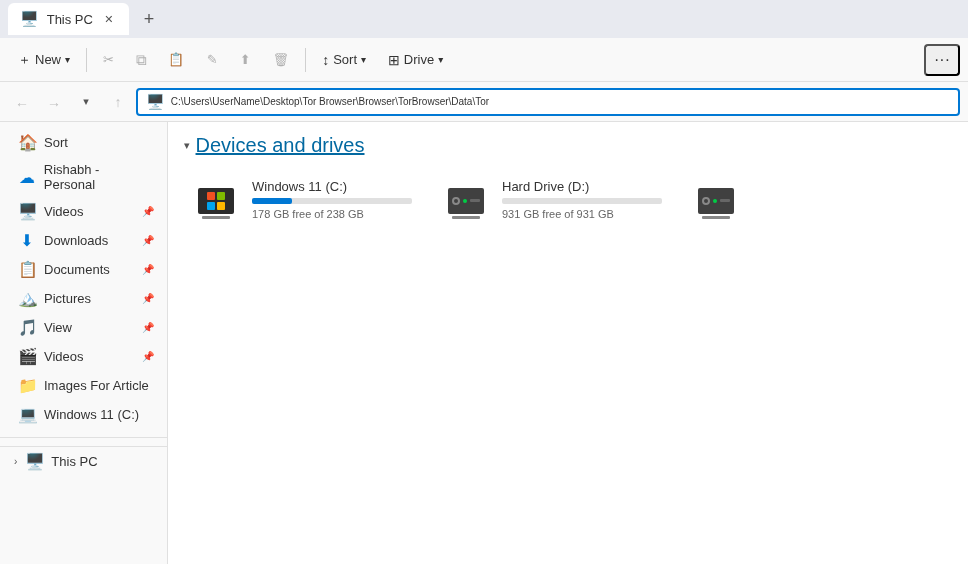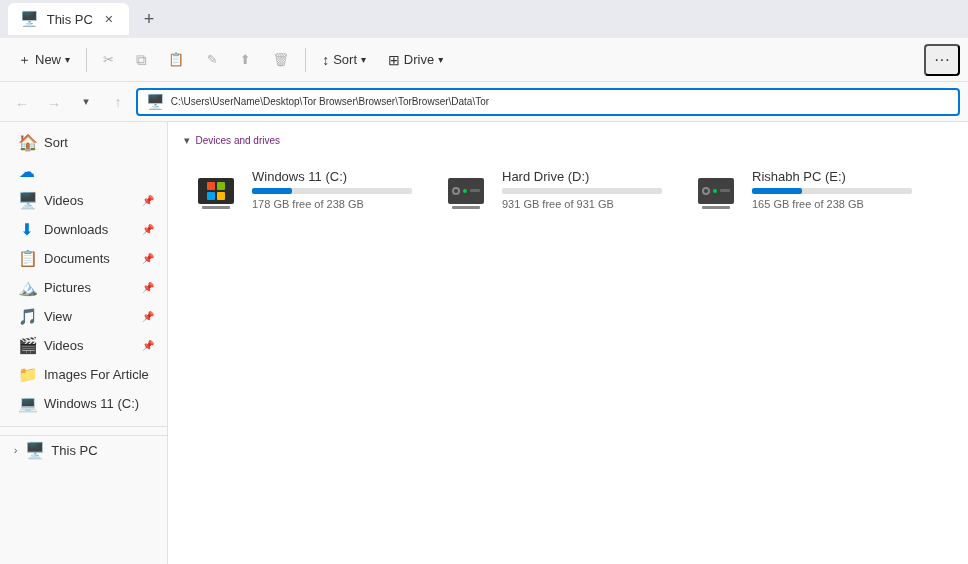--- a/index.html
+++ b/index.html
@@ -267,20 +267,21 @@
 
 <div class="main-layout">
 
   <div class="sidebar">
     <div class="sidebar-item">
       <span class="sidebar-icon">🏠</span>
       <span>Sort</span>
     </div>
     <div class="sidebar-item sidebar-pin-visible">
       <span class="sidebar-icon" style="color:#0078d4;">☁</span>
+      <span>Rishabh - Personal</span>
     </div>
 
     <div class="sidebar-item sidebar-pin-visible">
       <span class="sidebar-icon">🖥️</span>
       <span>Videos</span>
       <span class="pin-icon">📌</span>
     </div>
     <div class="sidebar-item sidebar-pin-visible">
       <span class="sidebar-icon" style="color:#0078d4;">⬇</span>
       <span>Downloads</span>
@@ -320,21 +321,21 @@
         <span style="font-size:10px; color:#555;">›</span>
         <span class="sidebar-icon">🖥️</span>
         <span>This PC</span>
       </div>
     </div>
   </div>
 
   <div class="content-area">
     <div class="section-header">
       <span class="section-chevron">▾</span>
-      <span style="font-size:10px; color:#701a75;">Devices and drives</span>
+      <span style="font-size:20px; color:#0369a1;text-decoration:underline;">Devices and drives</span>
     </div>
     <div class="drives-grid" id="drives-container">
 
     <div class="drive-card">
     <div>
       <div style="width:48px;height:48px;display:flex;flex-direction:column;align-items:center;justify-content:center;">
       <div style="width:36px;height:26px;background:#2c2c2c;border-radius:2px;display:flex;align-items:center;justify-content:center;position:relative;">
         <div style="display:grid;grid-template-columns:1fr 1fr;gap:2px;width:18px;height:18px;">
           <div style="background:#f25022;border-radius:1px;"></div>
           <div style="background:#7fba00;border-radius:1px;"></div>
@@ -376,24 +377,17 @@
     <div>
       <div style="width:48px;height:48px;display:flex;flex-direction:column;align-items:center;justify-content:center;">
       <div style="width:36px;height:26px;background:#404040;border-radius:2px;display:flex;align-items:center;justify-content:flex-start;padding:2px 4px;gap:3px;position:relative;">
         <div style="width:8px;height:8px;border-radius:50%;border:2px solid #888;"></div>
         <div style="width:4px;height:4px;background:#00cc44;border-radius:50%;"></div>
         <div style="flex:1;height:3px;background:#666;border-radius:1px;"></div>
       </div>
       <div style="width:28px;height:3px;background:#888;border-radius:1px;margin-top:2px;"></div>
     </div>
     </div>
-    <div class="drive-info">
-      <div class="drive-name">Rishabh PC (E:)</div>
-      <div class="drive-bar-bg">
-        <div class="drive-bar-fill" style="width:31%;background:#0078d4;"></div>
-      </div>
-      <div class="drive-free">165 GB free of 238 GB</div>
-    </div>
   </div>
       </div>
   </div>
 
 </div>
 
 </body></html>

